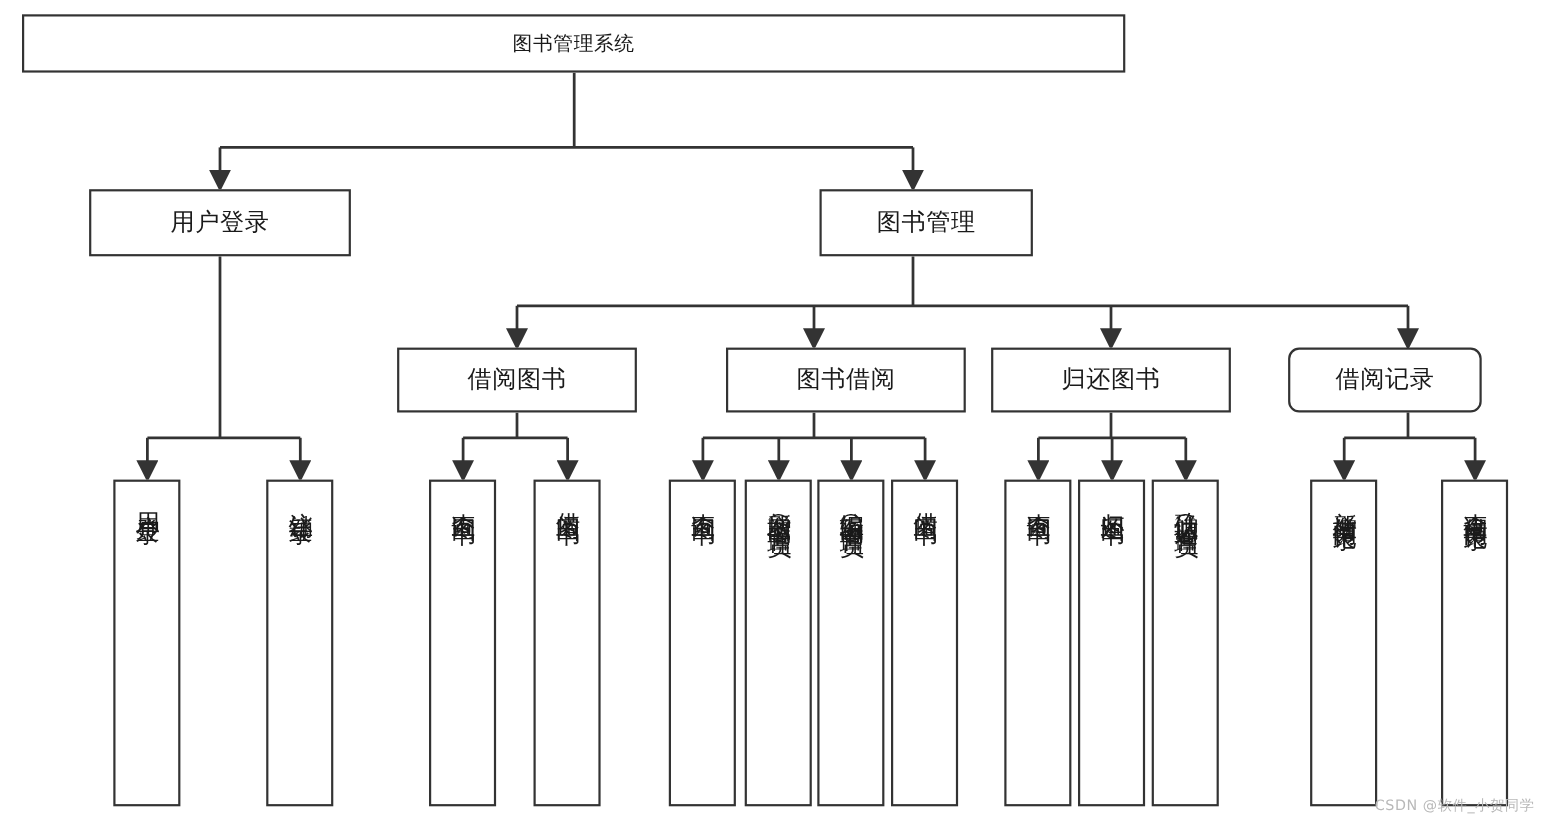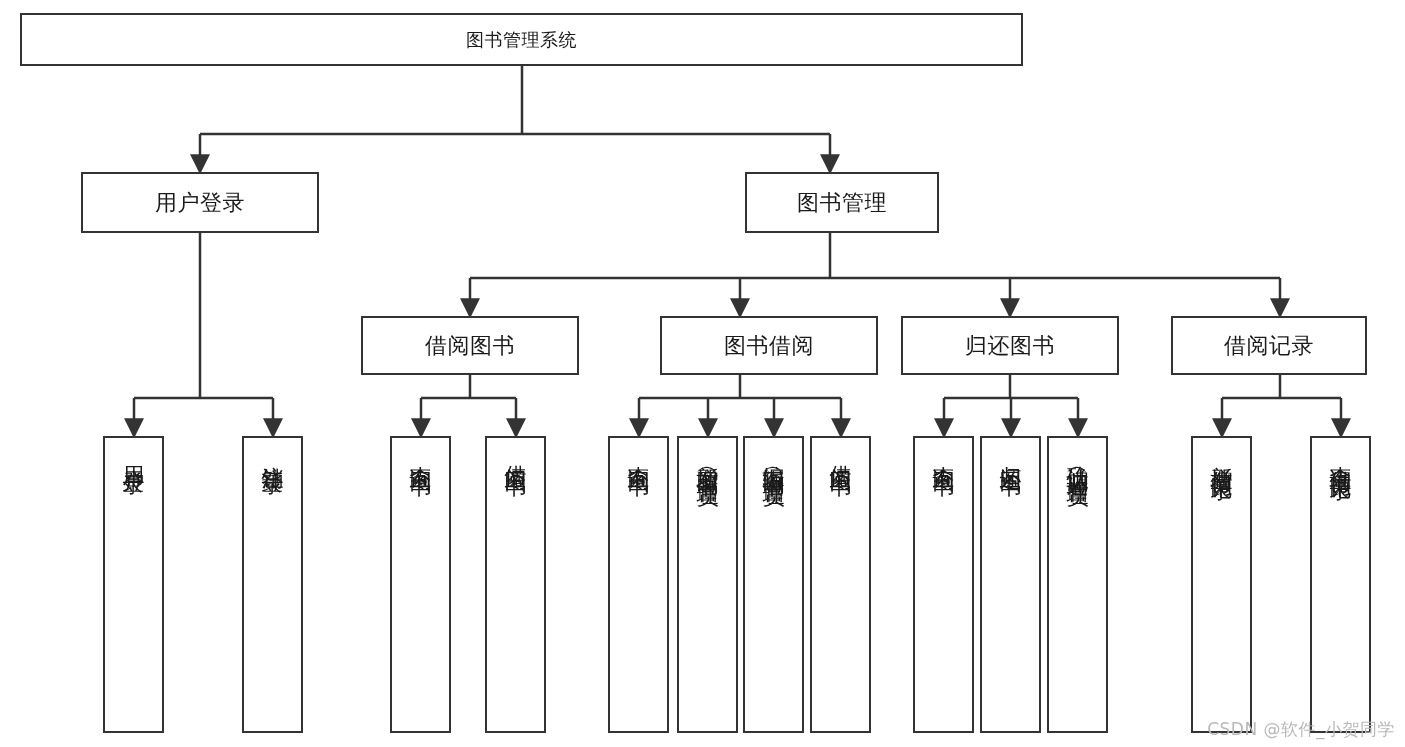--- a/index.html
+++ b/index.html
@@ -42,21 +42,21 @@
     text-orientation:upright;
     font-size:22px;
     letter-spacing:3px;
     line-height:1;
   }
   .node.title .lbl{font-size:18px;}
   .watermark{
     position:absolute;
     right:10px;
     bottom:6px;
-    font-size:17px;
+    font-size:13px;
     color:#b9b9b9;
     letter-spacing:0.5px;
     white-space:nowrap;
     text-align:right;
   }
 </style>
 </head>
 <body>
 
 <div id="diagram">
@@ -114,21 +114,21 @@
       </div>
       <div class="node horiz" style="left: 361px; top: 316px; width: 218px; height: 59px;">
         <span class="lbl">借阅图书</span>
       </div>
       <div class="node horiz" style="left: 660px; top: 316px; width: 218px; height: 59px;">
         <span class="lbl">图书借阅</span>
       </div>
       <div class="node horiz" style="left: 901px; top: 316px; width: 218px; height: 59px;">
         <span class="lbl">归还图书</span>
       </div>
-      <div class="node horiz" style="left: 1171px; top: 316px; width: 196px; height: 59px;">
+      <div class="node horiz" style="left: 1171px; top: 316px; width: 176px; height: 59px; border-radius: 10px;">
         <span class="lbl">借阅记录</span>
       </div>
       <div class="node vert" style="left: 103px; top: 436px; width: 61px; height: 297px;">
         <span class="lbl">用户登录</span>
       </div>
       <div class="node vert" style="left: 242px; top: 436px; width: 61px; height: 297px;">
         <span class="lbl">注销登录</span>
       </div>
       <div class="node vert" style="left: 390px; top: 436px; width: 61px; height: 297px;">
         <span class="lbl">查询图书</span>

